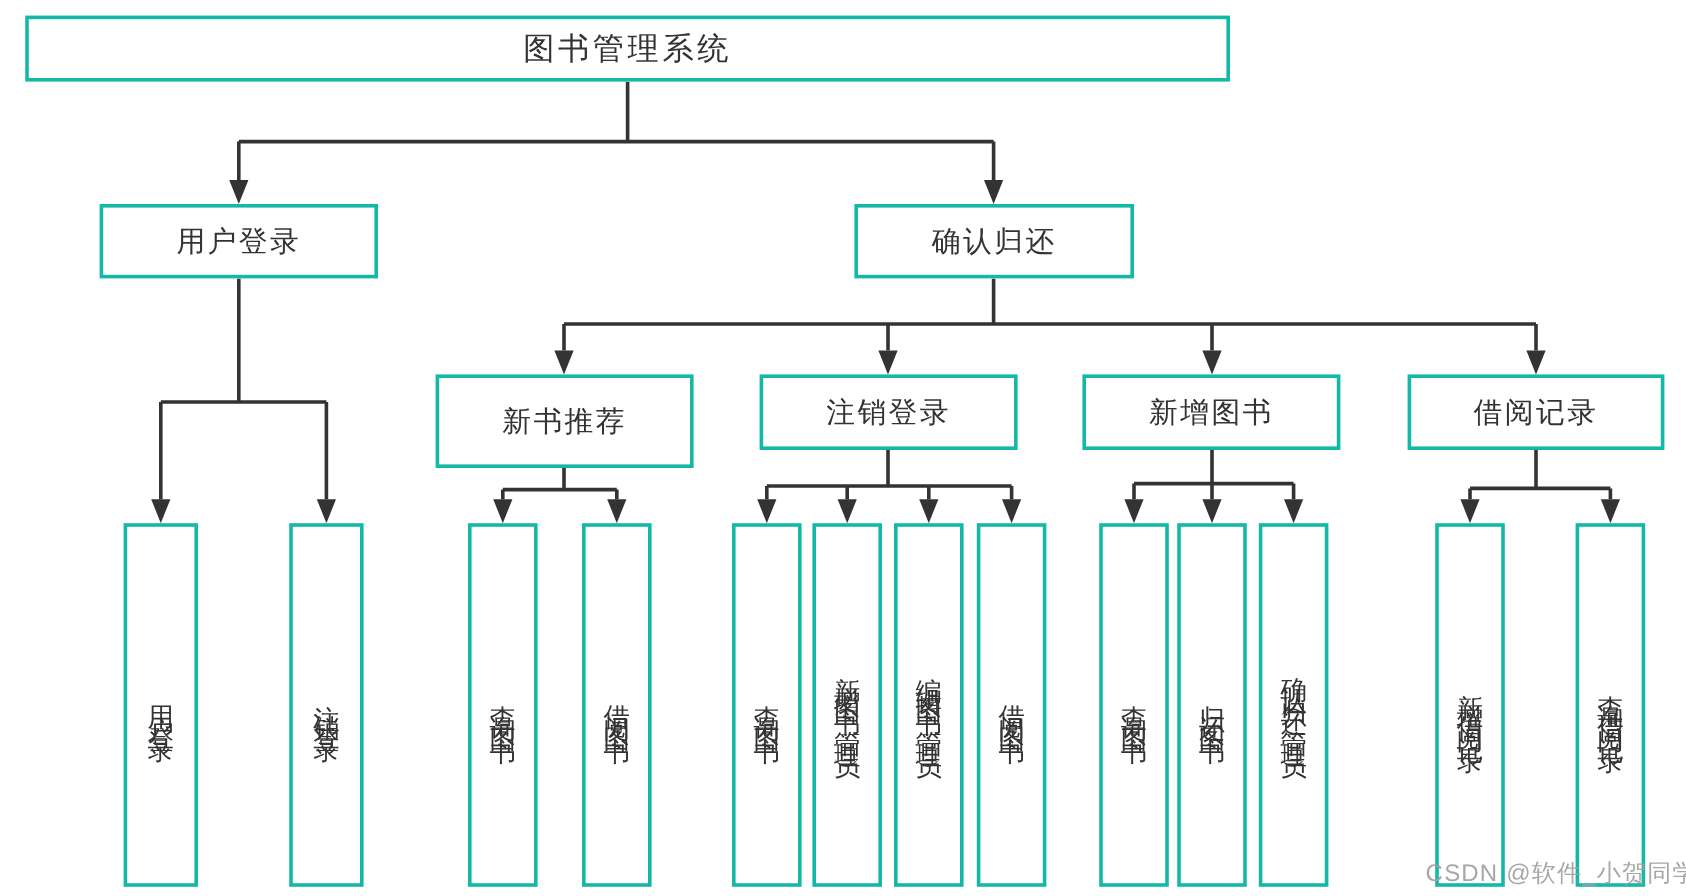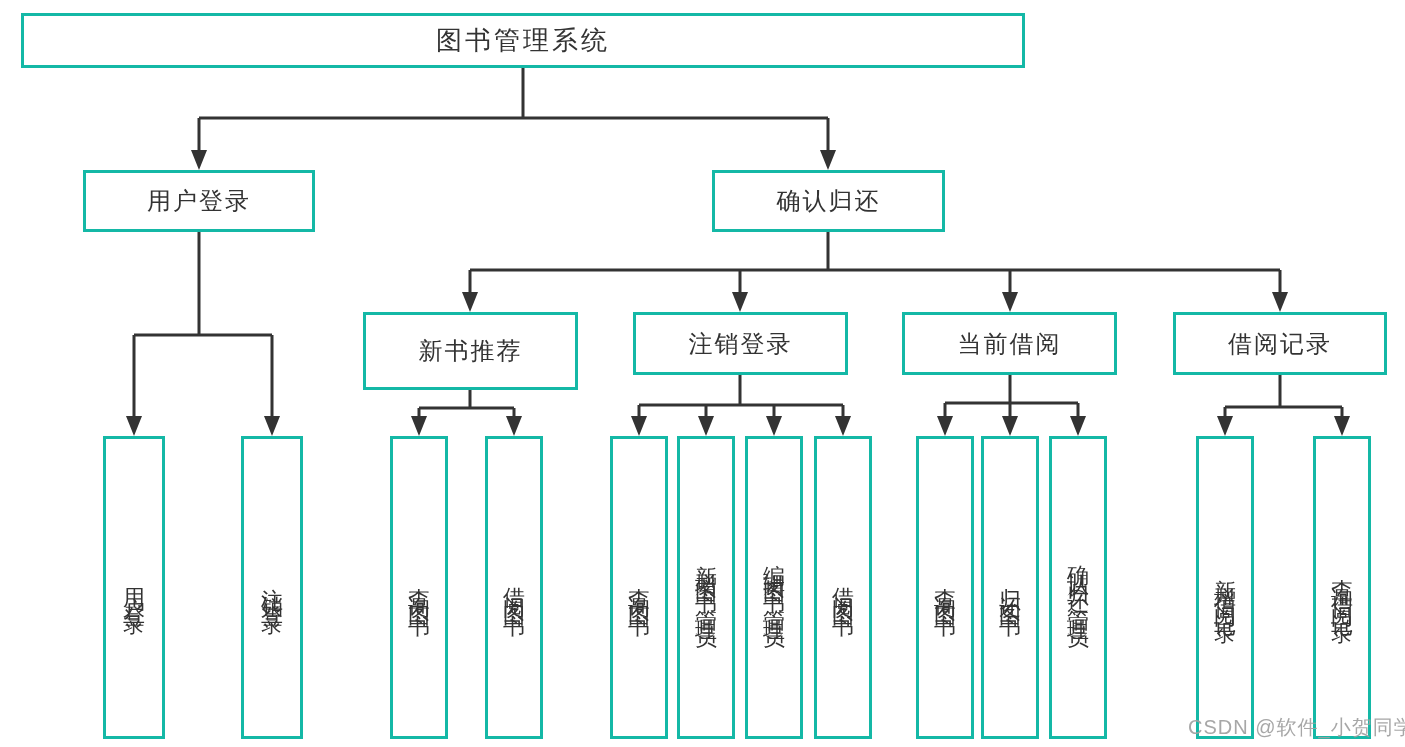--- a/index.html
+++ b/index.html
@@ -99,21 +99,21 @@
     </g>
   </svg>
 
   <div class="box rootbox" style="left:21px;top:13px;width:1004px;height:55px">图书管理系统</div>
 
   <div class="box hbox" style="left:83px;top:170px;width:232px;height:62px">用户登录</div>
   <div class="box hbox" style="left:712px;top:170px;width:233px;height:62px">确认归还</div>
 
   <div class="box hbox" style="left:363px;top:312px;width:215px;height:78px">新书推荐</div>
   <div class="box hbox" style="left:633px;top:312px;width:215px;height:63px">注销登录</div>
-  <div class="box hbox" style="left:902px;top:312px;width:215px;height:63px">当前借阅</div>
+  <div class="box hbox" style="left:902px;top:312px;width:215px;height:63px">新增图书</div>
   <div class="box hbox" style="left:1173px;top:312px;width:214px;height:63px">借阅记录</div>
 
   <div class="box vbox" style="left:103px;top:436px;width:62px;height:303px">
     <span class="vtext">用户登录</span>
   </div>
   <div class="box vbox" style="left:241px;top:436px;width:62px;height:303px">
     <span class="vtext">注销登录</span>
   </div>
 
   <div class="box vbox" style="left:390px;top:436px;width:58px;height:303px">

